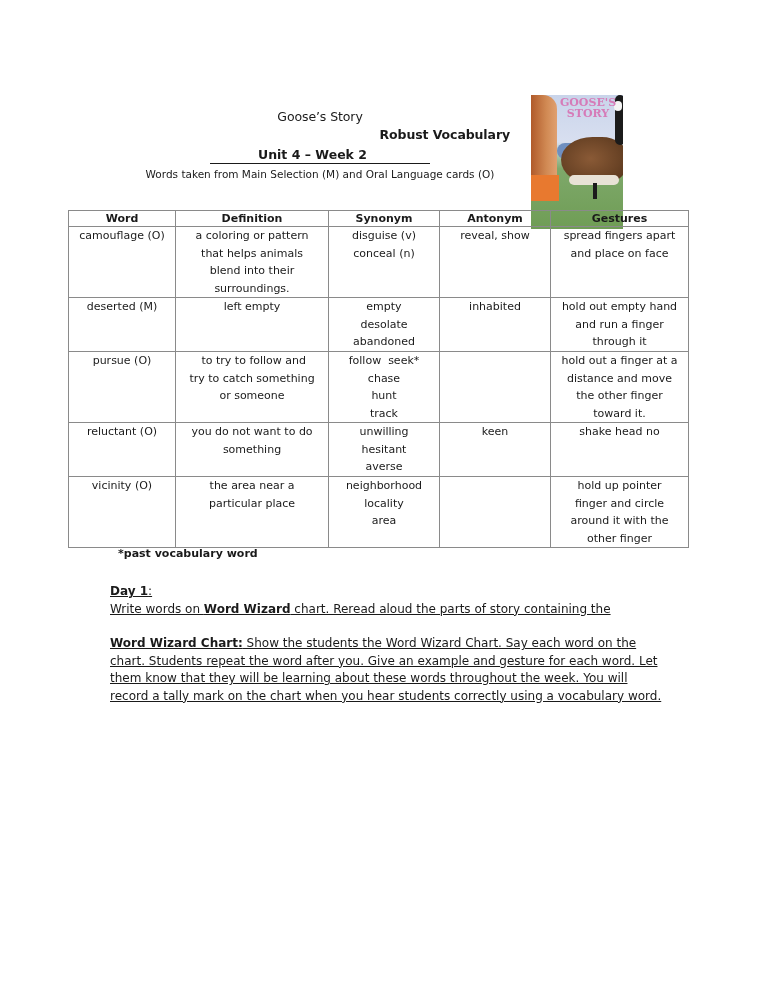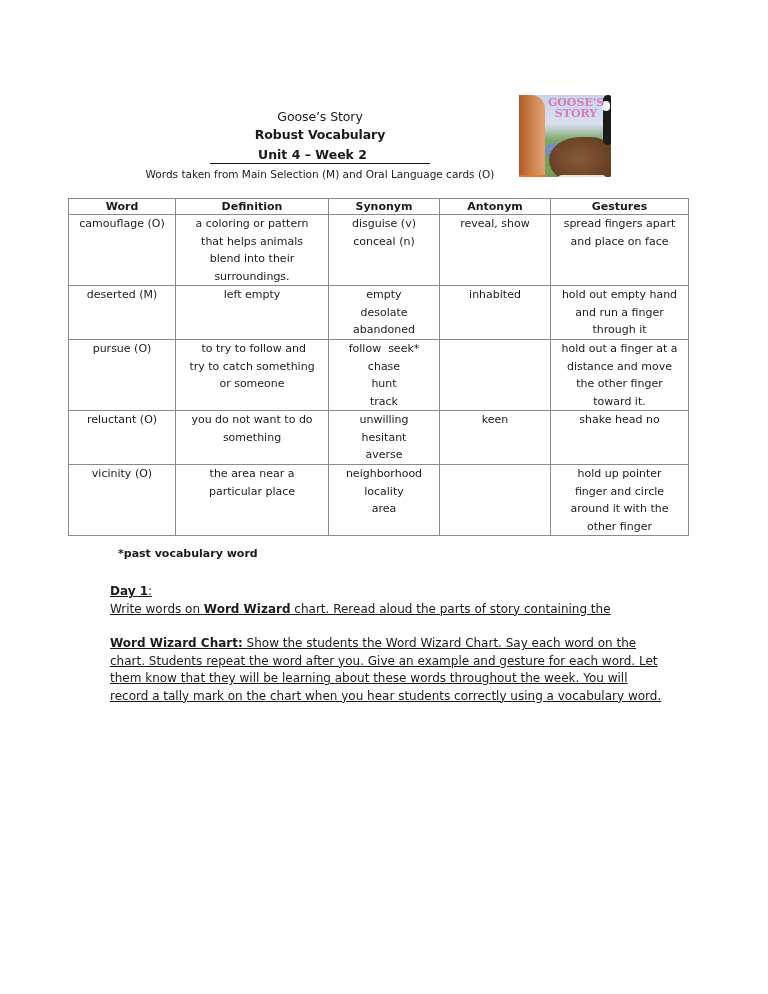--- a/index.html
+++ b/index.html
@@ -22,44 +22,45 @@
       width: 380px;
       text-align: center;
     }
     .title-line {
       font-size: 12.5px;
       line-height: 18px;
       letter-spacing: -0.1px;
     }
     .title-bold {
       font-weight: bold;
+      text-align: right;
     }
     .unit-line {
       display: inline-block;
       width: 220px;
       border-bottom: 1.5px solid #1a1a1a;
       line-height: 16px;
       text-align: left;
       padding-left: 48px;
       box-sizing: border-box;
       font-weight: bold;
       font-size: 12.5px;
     }
     .subtitle {
       font-size: 10.5px;
       line-height: 16px;
       margin-top: 2px;
       white-space: nowrap;
     }
     .book-cover {
       position: absolute;
-      left: 519px;
+      left: 531px;
       top: 95px;
       width: 92px;
-      height: 82px;
+      height: 134px;
       overflow: hidden;
       background: linear-gradient(180deg, #c9d4ea 0%, #d8dff0 35%, #7ea86a 55%, #6f9d55 100%);
     }
     .cover-title {
       position: absolute;
       left: 22px;
       top: 2px;
       width: 70px;
       font-size: 11px;
       line-height: 11px;
@@ -136,21 +137,21 @@
       left: 62px;
       top: 88px;
       width: 4px;
       height: 16px;
       background: #1b1b1b;
     }
 
     .vocab-table {
       position: absolute;
       left: 68px;
-      top: 198px;
+      top: 210px;
       border-collapse: collapse;
       table-layout: fixed;
       font-size: 11px;
       line-height: 17.5px;
     }
     .vocab-table th,
     .vocab-table td {
       border: 1px solid #8a8a8a;
       vertical-align: top;
       padding: 0 6px;

